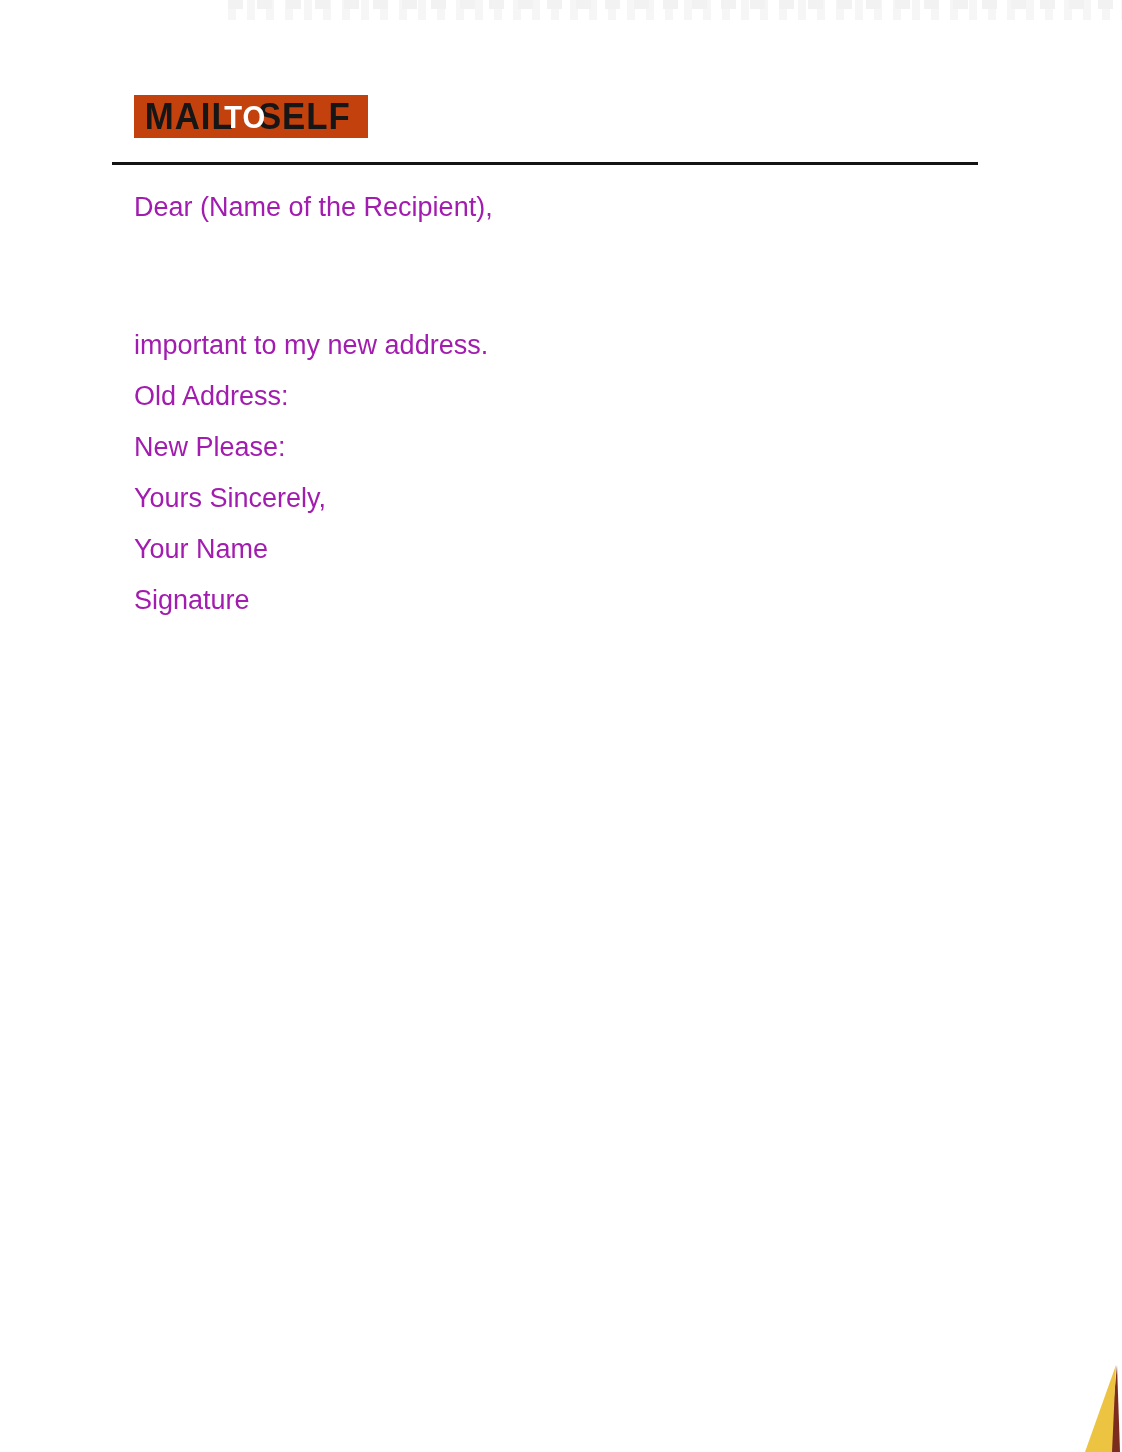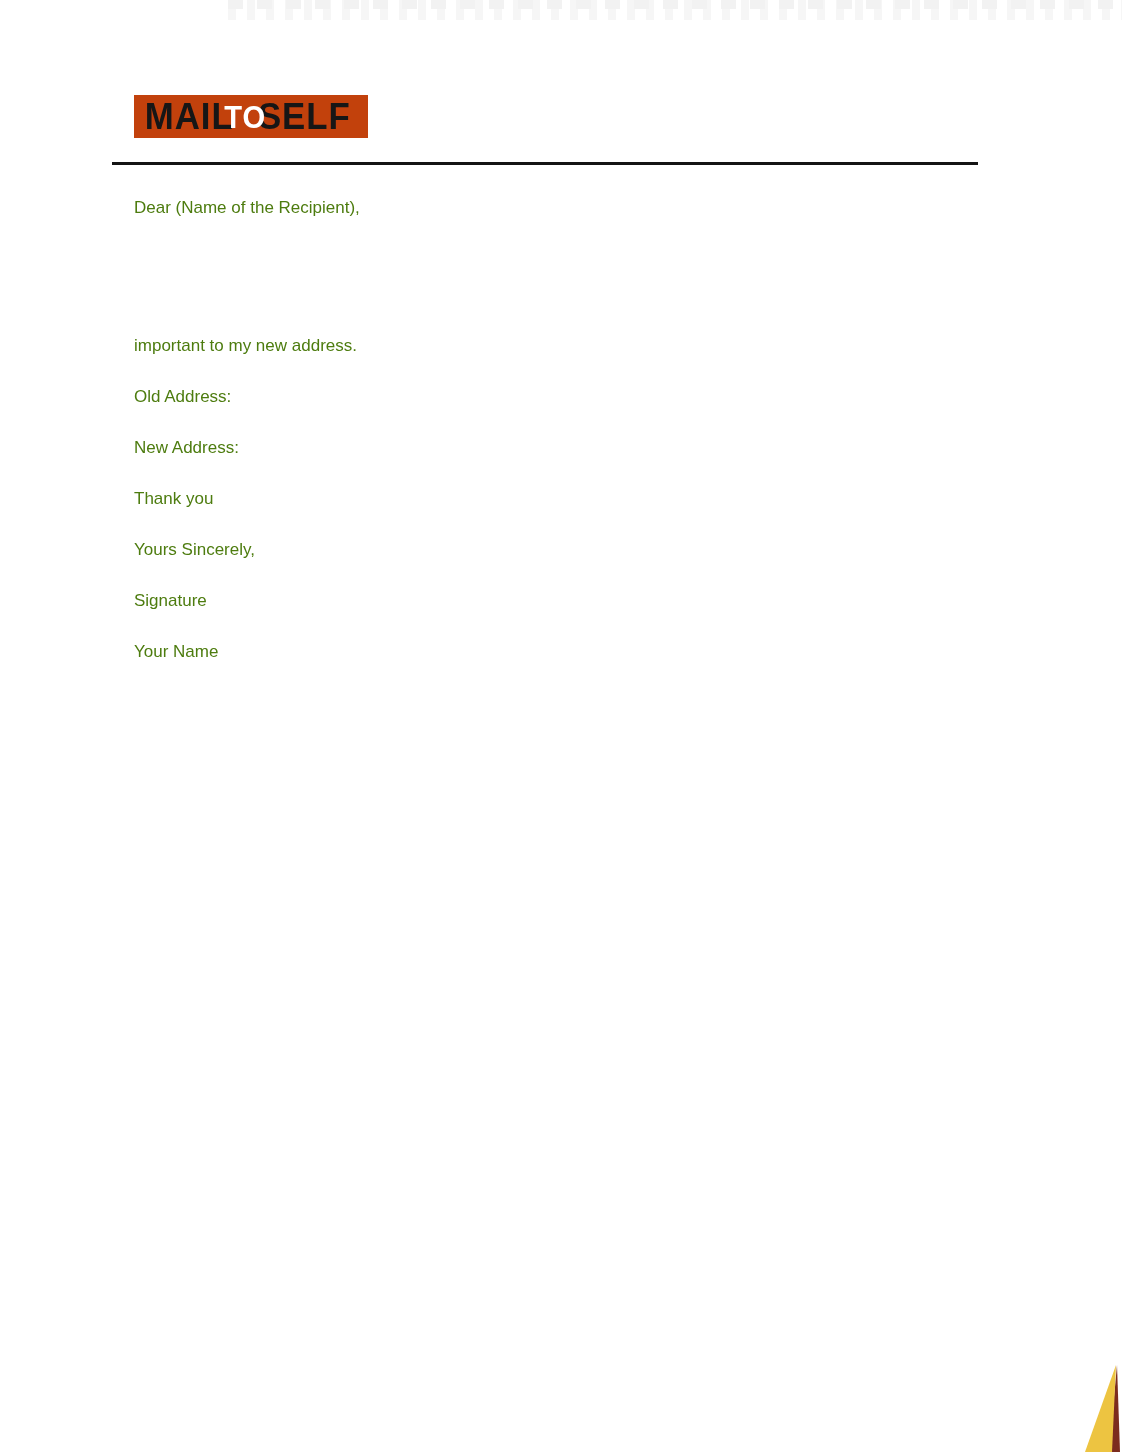--- a/index.html
+++ b/index.html
@@ -58,23 +58,23 @@
     left: 112px; top: 162px;
     width: 866px; height: 3px;
     background: #141414;
   }
 
   
   .letter {
     position: absolute;
     left: 134px; top: 193px;
     width: 845px;
-    font-size: 17px;
+    font-size: 27px;
     line-height: 29px;
-    color: #4d7c0f;
+    color: #a21caf;
   }
   .letter p { margin: 0 0 22px 0; }
 
   
   .corner-decor {
     position: absolute;
     right: 0; bottom: 0;
     width: 100px; height: 100px;
     display: block;
   }
@@ -97,23 +97,22 @@
 
   <p>
     <br>
     <br>
     <br>
     <span>important to my new address.</span>
   </p>
 
 
   <p>Old Address:</p>
-  <p>New Address:</p>
-  <p>Thank you</p>
+  <p>New Please:</p>
   <p>Yours Sincerely,</p>
+  <p>Your Name</p>
   <p>Signature</p>
-  <p>Your Name</p>
 </div>
 
 <svg class="corner-decor" viewBox="0 0 100 100" xmlns="http://www.w3.org/2000/svg">
   <polygon points="95,13 87,100 98,100" fill="#7c2c1e"></polygon>
   <polygon points="94,13 63,100 90,100" fill="#edc441"></polygon>
 </svg>
 
 </body></html>

